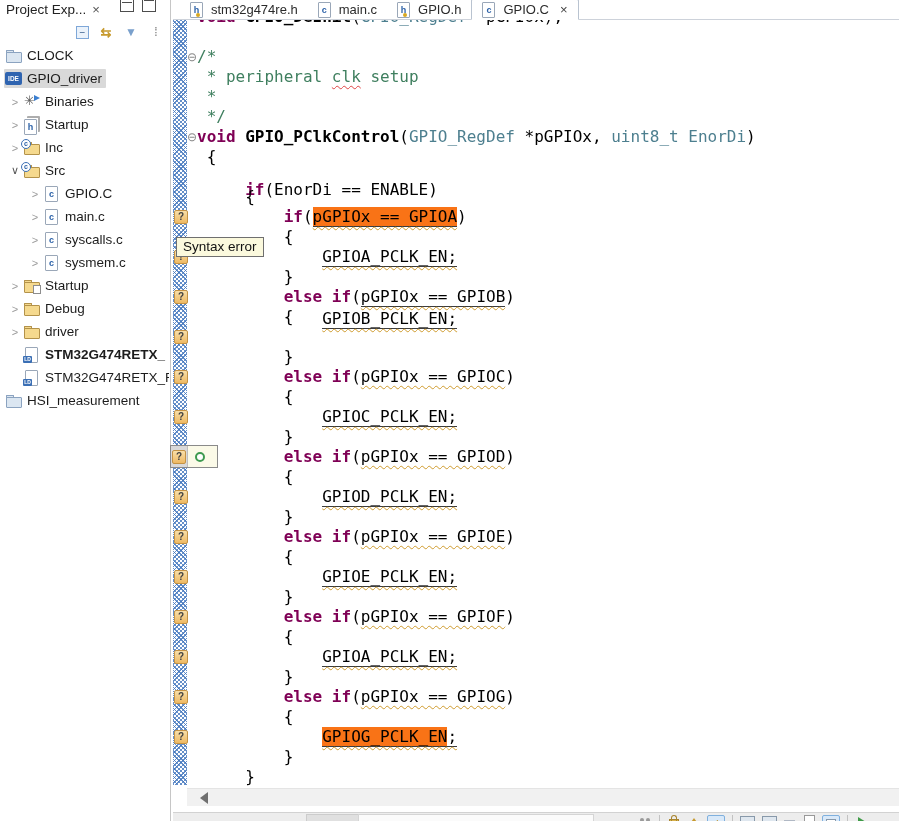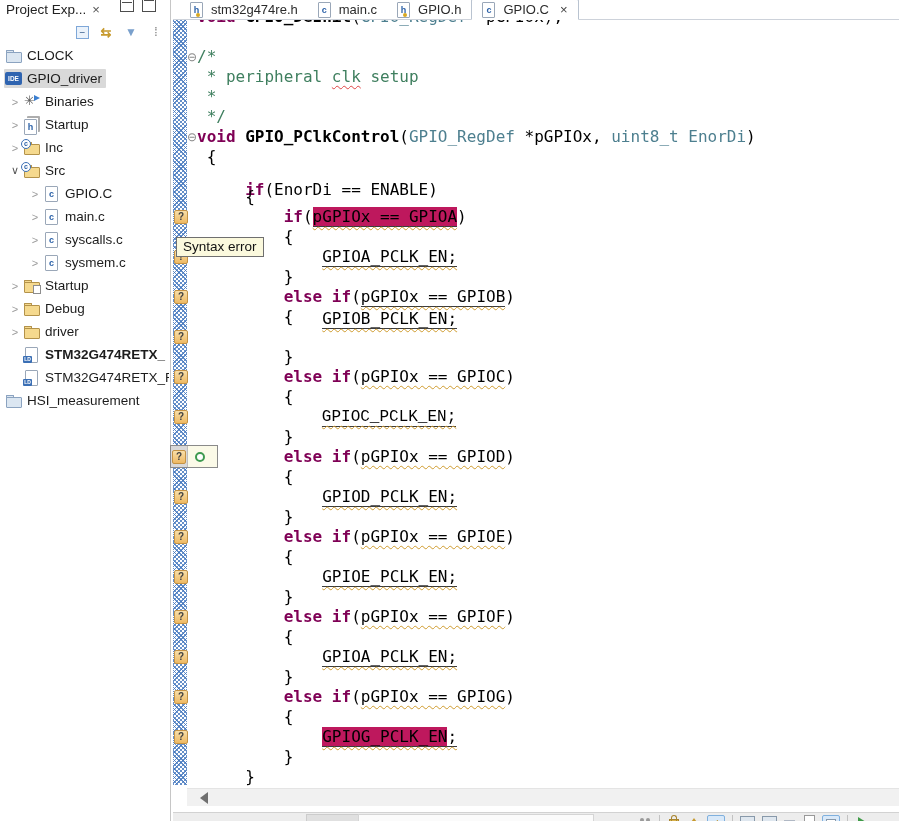--- a/index.html
+++ b/index.html
@@ -79,21 +79,21 @@
   .code-line{position:absolute;left:24px;white-space:pre;height:20px;
     font-family:"DejaVu Sans Mono",monospace;font-size:16px;line-height:20px;color:#000;}
   .s-p{color:#000;}
   .s-kw{color:#7f0055;font-weight:bold;}
   .s-fn{color:#000;font-weight:bold;}
   .s-typ{color:#4d7f8f;}
   .s-cmt{color:#3f7f5f;}
   .s-spell{color:#3f7f5f;text-decoration:underline wavy #e04545 1px;text-underline-offset:3px;}
   .s-warn{text-decoration:underline wavy #cf9b2e 1px;text-underline-offset:3px;}
   .s-uwarn{text-decoration:underline wavy #cf9b2e 1px;text-underline-offset:4px;border-bottom:1px solid #3c3c3c;}
-  .s-hl{background:#be185d;}
+  .s-hl{background:#f97316;}
 
   #syntax-tooltip{position:absolute;left:3px;top:237px;z-index:10;background:#fbf9dd;border:1px solid #6f6f6f;
     padding:1px 6px 2px 6px;font-size:13.5px;color:#111;white-space:nowrap;}
   #marker-popup{position:absolute;left:-3px;top:445px;z-index:10;width:46px;height:21px;background:#fbfae8;
     border:1px solid #8a8a8a;display:flex;align-items:center;}
   #marker-popup .msel{width:14px;height:15px;background:#d9d9d9;border-right:1px solid #bdbdbd;
     display:flex;align-items:center;justify-content:center;height:100%;padding:0 1px;}
   #marker-popup .msel .marker{position:static;}
   #marker-popup .ring{width:6px;height:6px;border:2px solid #3e9a50;border-radius:50%;background:#fff;margin-left:7px;}
 
@@ -355,21 +355,21 @@
         <div class="code-line" style="top: 207px;"><span class="s-p">         </span><span class="s-kw">if</span><span class="s-p">(</span><span class="s-uwarn s-hl">pGPIOx == GPIOA</span><span class="s-p">)</span></div>
         <div class="code-line" style="top: 227px;"><span class="s-p">         {</span></div>
         <div class="code-line" style="top: 247px;"><span class="s-p">             </span><span class="s-uwarn">GPIOA_PCLK_EN;</span></div>
         <div class="code-line" style="top: 267px;"><span class="s-p">         }</span></div>
         <div class="code-line" style="top: 287px;"><span class="s-p">         </span><span class="s-kw">else if</span><span class="s-p">(</span><span class="s-uwarn">pGPIOx == GPIOB</span><span class="s-p">)</span></div>
         <div class="code-line" style="top: 307px;"><span class="s-p">         {</span></div>
         <div class="code-line" style="top: 309px;"><span class="s-p">             </span><span class="s-uwarn">GPIOB_PCLK_EN;</span></div>
         <div class="code-line" style="top: 347px;"><span class="s-p">         }</span></div>
         <div class="code-line" style="top: 367px;"><span class="s-p">         </span><span class="s-kw">else if</span><span class="s-p">(</span><span class="s-warn">pGPIOx == GPIOC</span><span class="s-p">)</span></div>
         <div class="code-line" style="top: 387px;"><span class="s-p">         {</span></div>
-        <div class="code-line" style="top: 407px; font-family: Liberation Mono, monospace;"><span class="s-p">             </span><span class="s-uwarn">GPIOC_PCLK_EN;</span></div>
+        <div class="code-line" style="top: 407px;"><span class="s-p">             </span><span class="s-uwarn">GPIOC_PCLK_EN;</span></div>
         <div class="code-line" style="top: 427px;"><span class="s-p">         }</span></div>
         <div class="code-line" style="top: 447px;"><span class="s-p">         </span><span class="s-kw">else if</span><span class="s-p">(</span><span class="s-warn">pGPIOx == GPIOD</span><span class="s-p">)</span></div>
         <div class="code-line" style="top: 467px;"><span class="s-p">         {</span></div>
         <div class="code-line" style="top: 487px;"><span class="s-p">             </span><span class="s-uwarn">GPIOD_PCLK_EN;</span></div>
         <div class="code-line" style="top: 507px;"><span class="s-p">         }</span></div>
         <div class="code-line" style="top: 527px;"><span class="s-p">         </span><span class="s-kw">else if</span><span class="s-p">(</span><span class="s-warn">pGPIOx == GPIOE</span><span class="s-p">)</span></div>
         <div class="code-line" style="top: 547px;"><span class="s-p">         {</span></div>
         <div class="code-line" style="top: 567px;"><span class="s-p">             </span><span class="s-uwarn">GPIOE_PCLK_EN;</span></div>
         <div class="code-line" style="top: 587px;"><span class="s-p">         }</span></div>
         <div class="code-line" style="top: 607px;"><span class="s-p">         </span><span class="s-kw">else if</span><span class="s-p">(</span><span class="s-warn">pGPIOx == GPIOF</span><span class="s-p">)</span></div>

